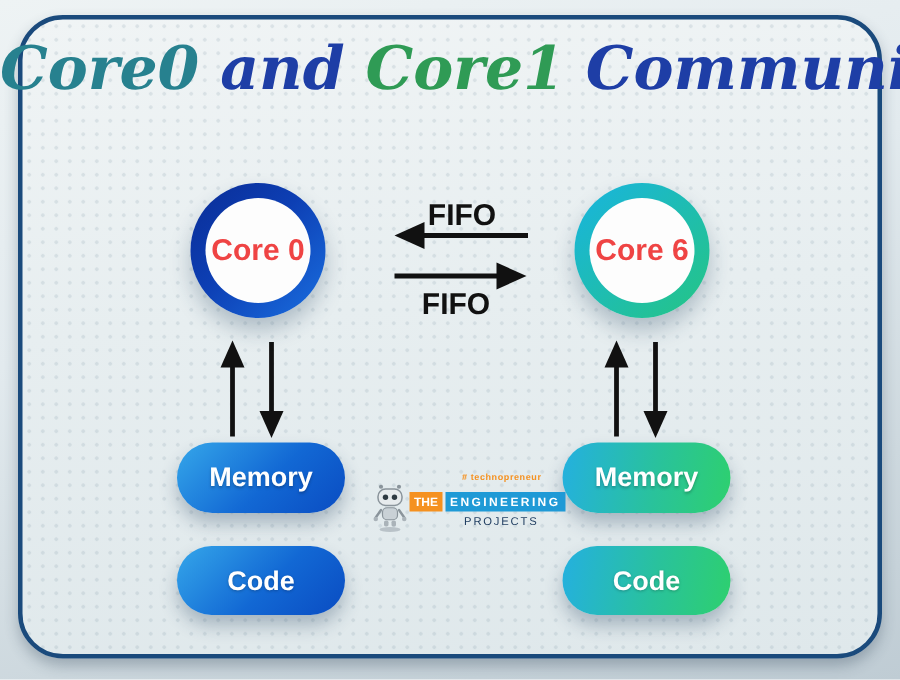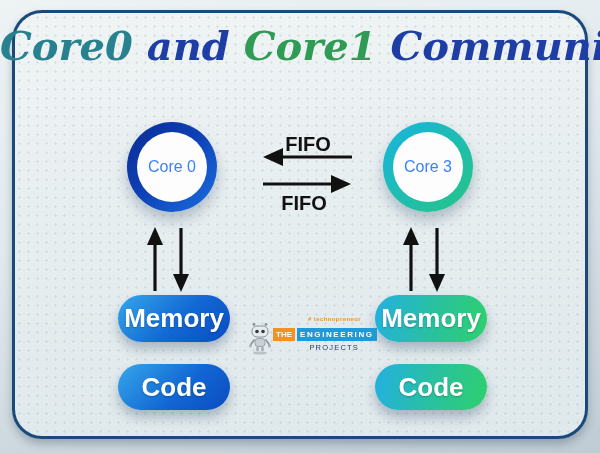--- a/index.html
+++ b/index.html
@@ -25,34 +25,34 @@
   .t-blue{color:var(--title-blue,#1e3ea6);}
   .t-green{color:var(--title-green,#2f9b55);margin-top:11px;}
   .core{
     position:absolute;width:90px;height:90px;border-radius:50%;
     display:flex;align-items:center;justify-content:center;
     box-shadow:0 8px 14px rgba(30,60,90,0.28);
   }
   .core-inner{
     width:70px;height:70px;border-radius:50%;background:#fdfdfd;
     display:flex;align-items:center;justify-content:center;
-    font-weight:normal;font-size:16px;color:#3b82f6;
+    font-weight:bold;font-size:20px;color:#ef4444;
   }
   #core0{left:127px;top:122px;background:linear-gradient(135deg,var(--core0-ring-a,#0a2d96) 0%,#0d3fb4 45%,var(--core0-ring-b,#1a6fe0) 100%);}
   #core1{left:383px;top:122px;background:linear-gradient(135deg,var(--core1-ring-a,#18b4e0) 0%,var(--core1-ring-b,#25c583) 100%);}
   .fifo-label{
     position:absolute;width:60px;text-align:center;
     font-weight:bold;font-size:20px;color:#111;
   }
   #fifo-top{left:278px;top:133px;}
   #fifo-bottom{left:274px;top:192px;}
   .pill{
     position:absolute;width:112px;border-radius:24px;
     display:flex;align-items:center;justify-content:center;
-    color:#fff;font-weight:bold;font-size:26px;
+    color:#fff;font-weight:bold;font-size:18px;
     box-shadow:0 7px 12px rgba(30,60,90,0.30);
     text-shadow:0 1px 2px rgba(0,0,0,0.25);
   }
   .pill.blue{background:linear-gradient(135deg,var(--blue-pill-a,#35a7ea) 0%,#1268d4 55%,var(--blue-pill-b,#0a4cc2) 100%);}
   .pill.green{background:linear-gradient(100deg,var(--green-pill-a,#24b0e0) 0%,#29c29c 55%,var(--green-pill-b,#2ed06e) 100%);}
   #mem-left{left:118px;top:295px;height:47px;}
   #code-left{left:118px;top:364px;height:46px;}
   #mem-right{left:375px;top:295px;height:47px;}
   #code-right{left:375px;top:364px;height:46px;}
   #arrows{position:absolute;left:0;top:0;pointer-events:none;}
@@ -109,21 +109,21 @@
     </g>
   </svg>
 
   <div class="fifo-label" id="fifo-top">FIFO</div>
   <div class="fifo-label" id="fifo-bottom">FIFO</div>
 
   <div class="core" id="core0">
     <div class="core-inner">Core 0</div>
   </div>
   <div class="core" id="core1">
-    <div class="core-inner">Core 3</div>
+    <div class="core-inner">Core 6</div>
   </div>
 
   <div class="pill blue" id="mem-left">Memory</div>
   <div class="pill blue" id="code-left">Code</div>
   <div class="pill green" id="mem-right">Memory</div>
   <div class="pill green" id="code-right">Code</div>
 
   <div id="logo">
     <div class="tagline"># technopreneur</div>
     <svg class="robot" width="24" height="34" viewBox="0 0 24 34">

